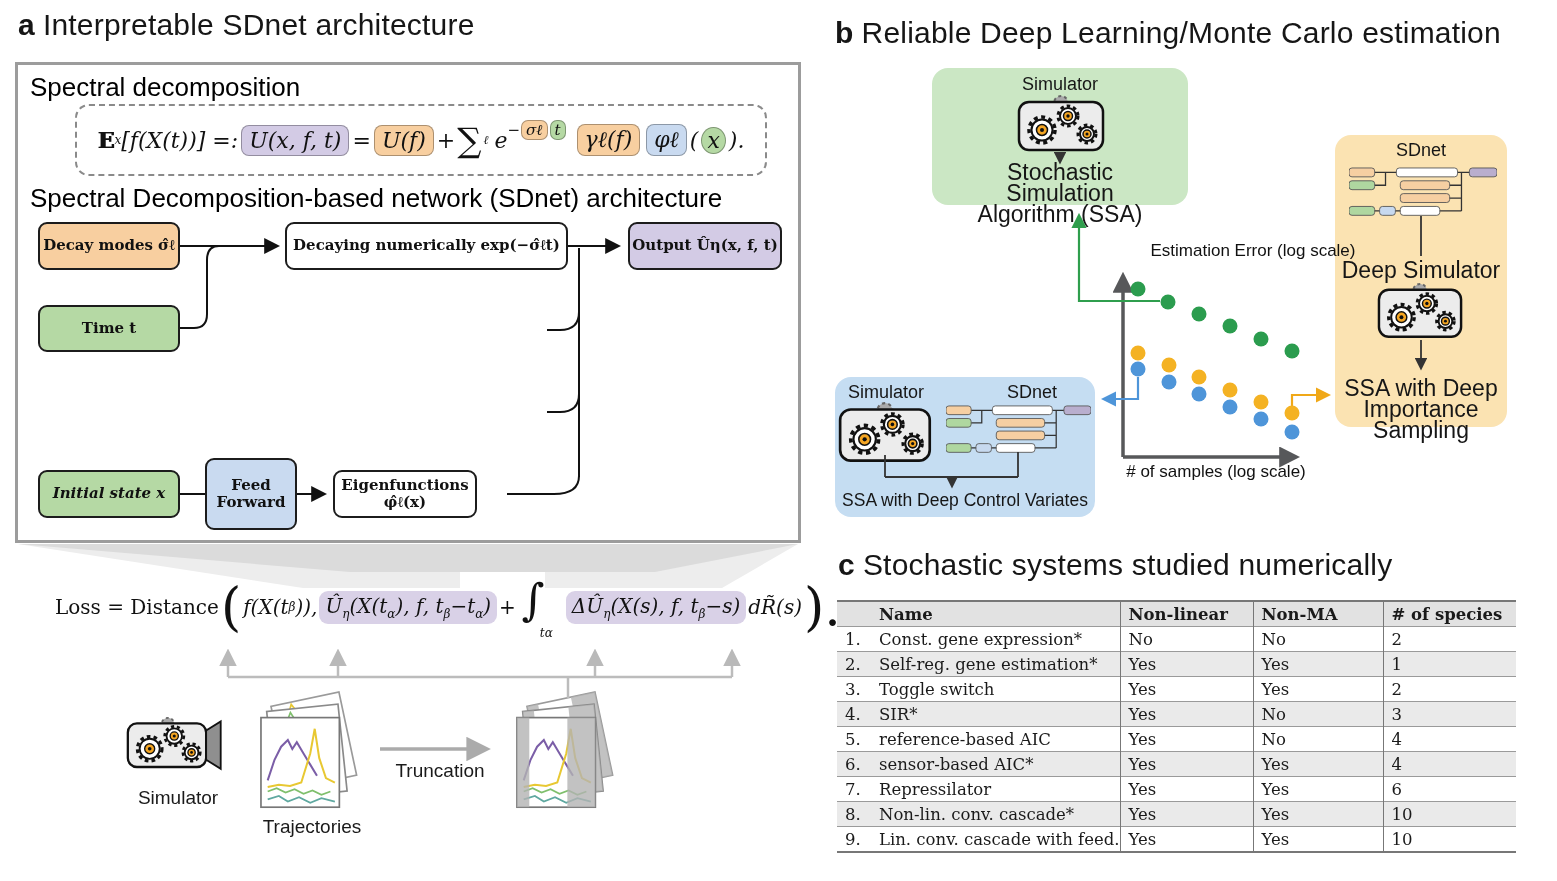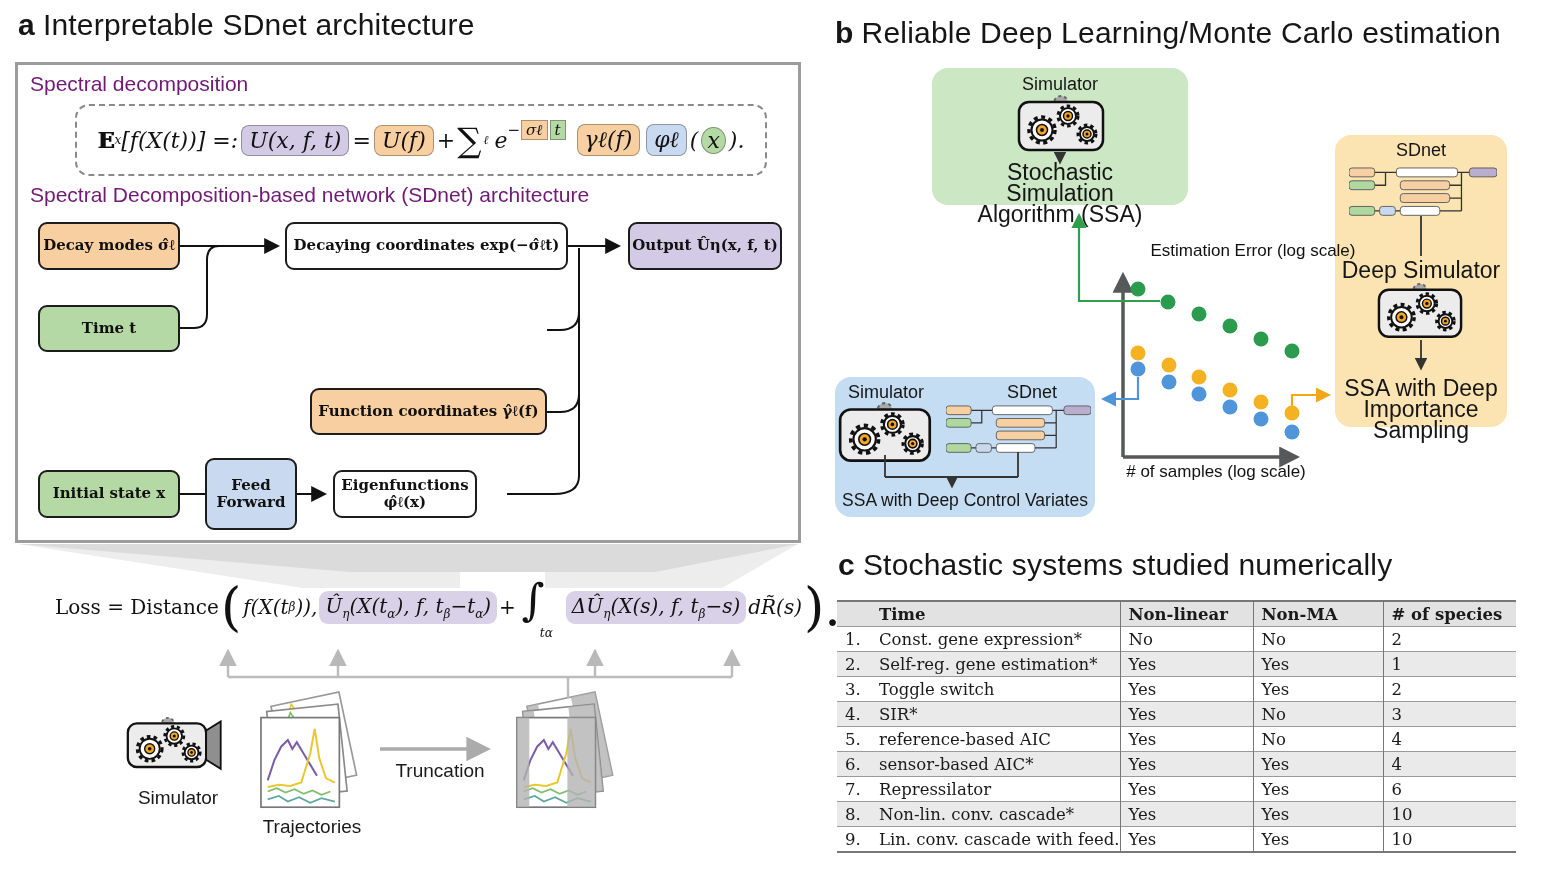--- a/index.html
+++ b/index.html
@@ -3,33 +3,33 @@
 <meta charset="utf-8">
 <style>
   html,body{margin:0;padding:0;background:#fff;}
   #fig{position:relative;width:1557px;height:881px;background:#fff;overflow:hidden;
        font-family:"Liberation Sans",sans-serif;color:#111;}
   .abs{position:absolute;}
   .panel-title{font-size:30px;color:#161616;letter-spacing:.2px;}
   .panel-title .pl{font-weight:bold;margin-right:8px;}
   
   #panelA-box{left:15px;top:62px;width:786px;height:481px;border:3px solid #9c9c9c;background:#fff;box-sizing:border-box;}
-  .a-heading{font-size:21px;color:#701a75;}
+  .a-heading{font-size:26px;color:#000000;}
   #eq-box{left:75px;top:104px;width:692px;height:72px;border:2px dashed #8a8a8a;border-radius:14px;box-sizing:border-box;
           display:flex;align-items:center;justify-content:center;}
   .math{font-family:"DejaVu Serif",serif;font-style:italic;}
   .rm{font-style:normal;}
   #eq-row{display:flex;align-items:center;font-size:22px;white-space:nowrap;}
   #eq-row sub,#loss-row sub{font-size:12px;font-style:italic;}
   .chip{border-radius:8px;padding:2px 7px;margin:0 3px;border:1px solid rgba(0,0,0,.30);}
   .chip.orange{background:#F8CFA0;}
   .chip.purple{background:#D3CBE5;}
   .chip.blue{background:#C9DAF0;}
   .chip.green{background:#B5D9A4;}
-  .chip.small{font-size:15px;padding:0 4px;margin:0 1px;border-radius:0;}
+  .chip.small{font-size:15px;padding:0 4px;margin:0 1px;border-radius:7px;}
   .chip.roundx{border-radius:50%;padding:0 5px;}
   .sum{font-size:34px;font-style:normal;margin:0 2px;}
   .bb{font-weight:bold;text-shadow:1px 0 0 #111;} 
   .expsup{display:inline-flex;align-items:center;position:relative;top:-10px;font-size:15px;}
   
   .arch{border:2px solid #1c1c1c;border-radius:9px;box-sizing:border-box;
         display:flex;align-items:center;justify-content:center;text-align:center;
         font-family:"DejaVu Serif",serif;font-weight:bold;font-size:15px;line-height:1.15;background:#fff;}
   .arch.orange{background:#F8CFA0;}
   .arch.green{background:#B5D9A4;}
@@ -99,24 +99,23 @@
         <span>(</span>
         <span class="chip green roundx">x</span>
         <span>).</span>
     </div>
   </div>
 
   <div class="abs a-heading" style="left:30px;top:183px;">Spectral Decomposition-based network (SDnet) architecture</div>
 
   <div class="abs arch orange" style="left:38px;top:222px;width:142px;height:48px;">Decay modes σ̂ℓ</div>
   <div class="abs arch green" style="left:38px;top:305px;width:142px;height:47px;">Time t</div>
-  <div class="abs arch" style="left:285px;top:222px;width:283px;height:48px;">Decaying coordinates exp(−σ̂ℓt)</div>
+  <div class="abs arch" style="left:285px;top:222px;width:283px;height:48px;">Decaying numerically exp(−σ̂ℓt)</div>
   <div class="abs arch purple" style="left:628px;top:222px;width:154px;height:48px;">Output Ûη(x, f, t)</div>
-  <div class="abs arch orange" style="left:310px;top:388px;width:237px;height:47px;">Function coordinates γ̂ℓ(f)</div>
-  <div class="abs arch green" style="left:38px;top:470px;width:142px;height:48px;">Initial state x</div>
+  <div class="abs arch green" style="left:38px;top:470px;width:142px;height:48px;font-style:italic;">Initial state x</div>
   <div class="abs arch blue" style="left:205px;top:458px;width:92px;height:72px;padding:0 8px;">Feed Forward</div>
   <div class="abs arch" style="left:333px;top:470px;width:144px;height:48px;">Eigenfunctions φ̂ℓ(x)</div>
 
   <div class="abs math" id="loss-row">
     <span class="rm">Loss = Distance</span>
     <span class="paren">(</span>
     <span>f(X(t</span>
       <sub>β</sub>
       <span>)),</span>
     <span class="lchip"><span>Û</span><sub>η</sub><span>(X(t</span><sub>α</sub><span>), f, t</span><sub>β</sub><span>−t</span><sub>α</sub><span>)</span></span>
@@ -344,21 +343,21 @@
     <colgroup>
         <col style="width:34px">
         <col style="width:249px">
         <col style="width:133px">
         <col style="width:130px">
         <col style="width:133px">
       </colgroup>
     <thead>
         <tr>
           <th></th>
-          <th>Time</th>
+          <th>Name</th>
           <th class="sep">Non-linear</th>
           <th class="sep">Non-MA</th>
           <th class="sep"># of species</th>
         </tr>
       </thead>
     <tbody>
         <tr>
           <td>1.</td>
           <td>Const. gene expression*</td>
           <td class="sep">No</td>

